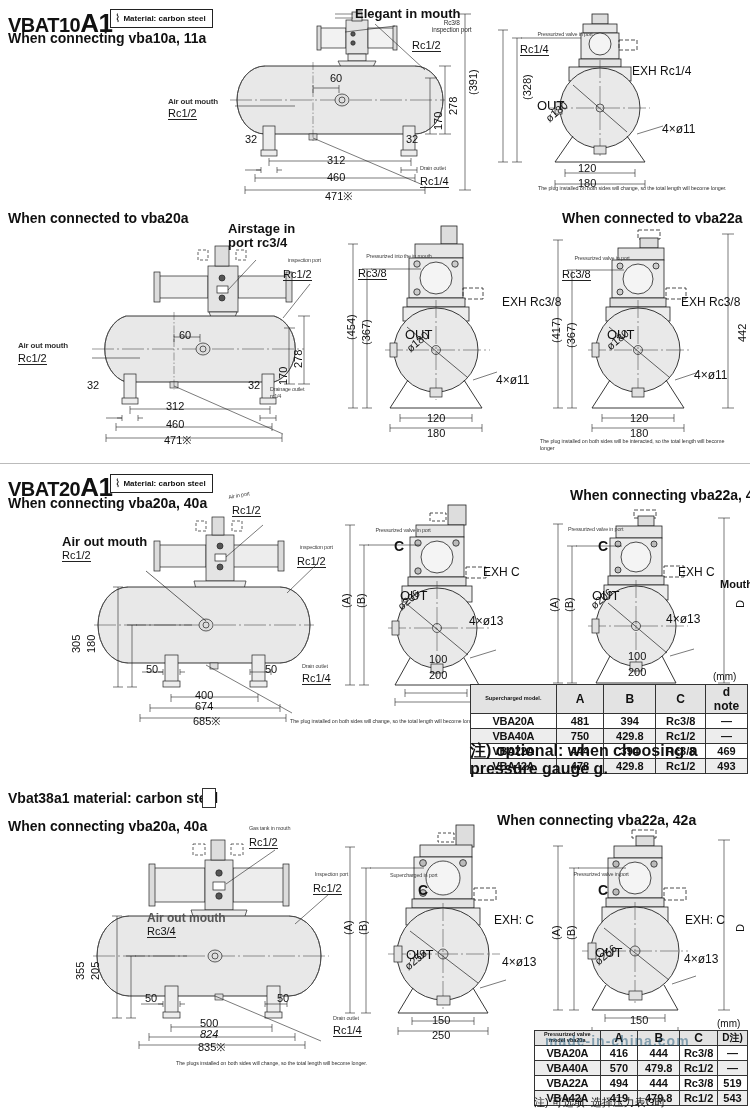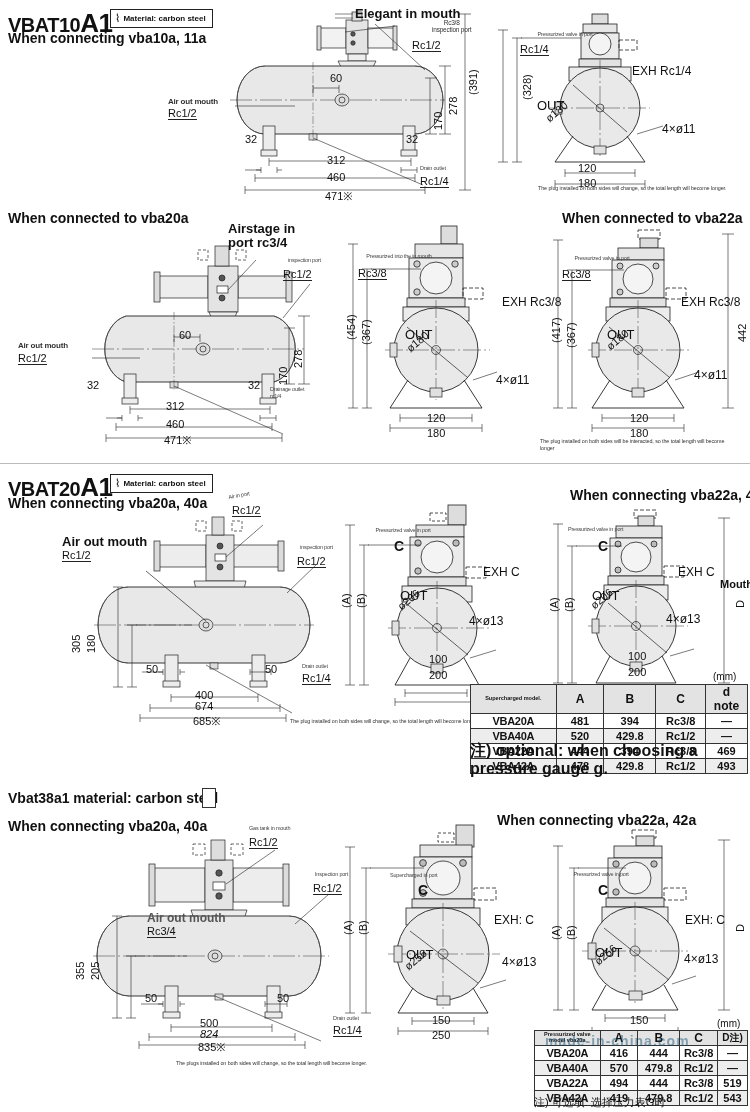--- a/index.html
+++ b/index.html
@@ -524,21 +524,21 @@
   </tr>
   <tr>
     <td class="model">VBA20A</td>
     <td>481</td>
     <td>394</td>
     <td>Rc3/8</td>
     <td>—</td>
   </tr>
   <tr class="alt">
     <td class="model">VBA40A</td>
-    <td>520</td>
+    <td>750</td>
     <td>429.8</td>
     <td>Rc1/2</td>
     <td>—</td>
   </tr>
   <tr>
     <td class="model">VBA22A</td>
     <td>444</td>
     <td>394</td>
     <td>Rc3/8</td>
     <td>469</td>

